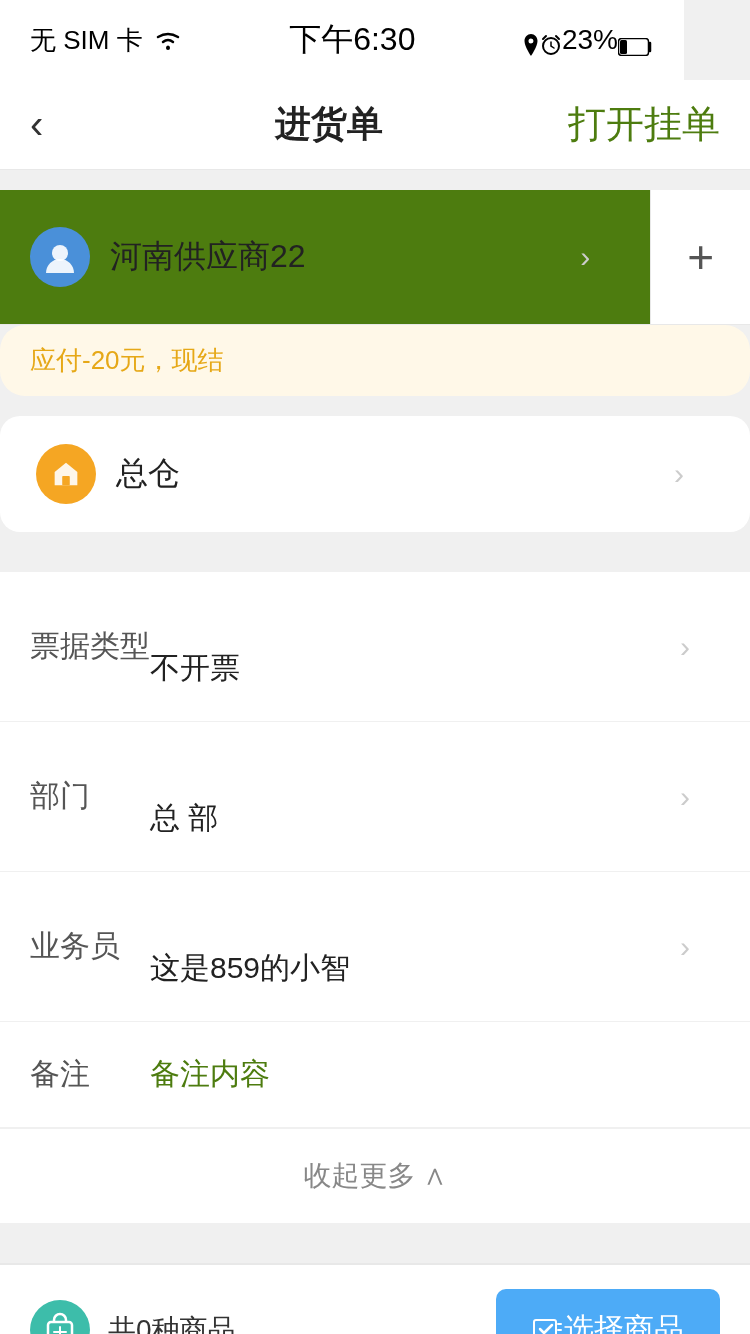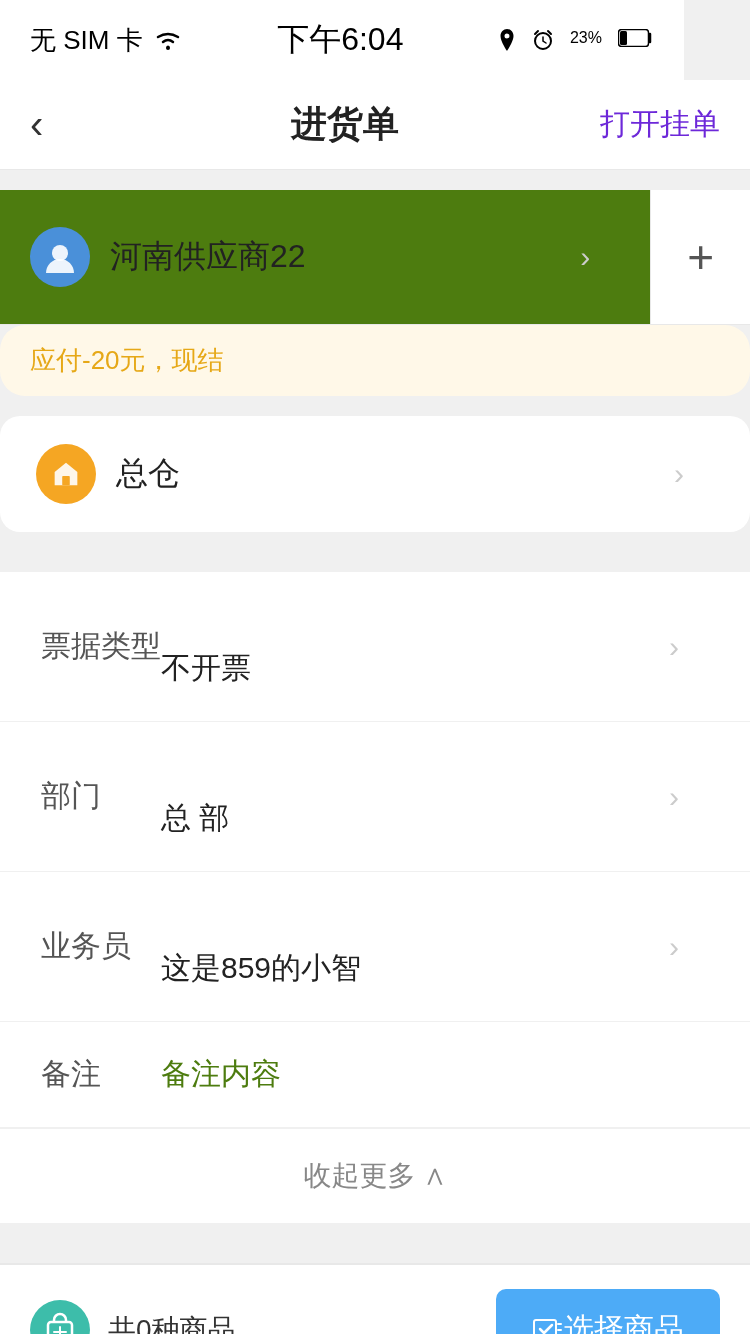--- a/index.html
+++ b/index.html
@@ -30,23 +30,23 @@
       font-size: 26px;
       color: #000;
     }
     .status-center {
       font-size: 32px;
       font-weight: 500;
       color: #000;
     }
     .status-right {
       display: flex;
-      align-items: flex-start;
-      gap: 16px;
-      font-size: 16px;
+      align-items: flex-end;
+      gap: 0;
+      font-size: 28px;
       color: #000;
     }
 
     
     .nav-bar {
       width: 750px;
       height: 90px;
       background: #fff;
       display: flex;
       align-items: center;
@@ -59,22 +59,22 @@
       color: #333;
       cursor: pointer;
       width: 60px;
     }
     .nav-title {
       font-size: 36px;
       font-weight: 600;
       color: #222;
     }
     .nav-action {
-      font-size: 30px;
-      color: #6d28d9;
+      font-size: 38px;
+      color: #4d7c0f;
       cursor: pointer;
       text-align: center;
     }
 
     
     .section-divider {
       width: 750px;
       height: 20px;
       background: #f0f0f0;
     }
@@ -154,21 +154,21 @@
     }
 
     
     .form-section {
       background: #fff;
       margin-top: 20px;
     }
     .form-row {
       display: flex;
       align-items: center;
-      padding: 32px 41px;
+      padding: 32px 30px;
       border-bottom: 1px solid #f0f0f0;
       background: #fff;
     }
     .form-row:last-child {
       border-bottom: none;
     }
     .form-label {
       font-size: 30px;
       color: #555;
       width: 120px;
@@ -256,21 +256,21 @@
   <div class="status-left">
     <span>无 SIM 卡</span>
 
     <svg width="30" height="22" viewBox="0 0 30 22" fill="none">
       <path d="M15 18 Q15 18 15 18" stroke="#000" stroke-width="3" stroke-linecap="round"></path>
       <path d="M10 13 Q15 9 20 13" stroke="#000" stroke-width="2.5" fill="none" stroke-linecap="round"></path>
       <path d="M5 8 Q15 2 25 8" stroke="#000" stroke-width="2.5" fill="none" stroke-linecap="round"></path>
       <circle cx="15" cy="19" r="2" fill="#000"></circle>
     </svg>
   </div>
-  <div class="status-center">下午6:04</div>
+  <div class="status-center">下午6:30</div>
   <div class="status-right">
 
     <svg width="18" height="22" viewBox="0 0 18 22" fill="#000">
       <path d="M9 0C5.5 0 2.5 3 2.5 7c0 5.5 6.5 15 6.5 15s6.5-9.5 6.5-15C15.5 3 12.5 0 9 0zm0 9.5a2.5 2.5 0 110-5 2.5 2.5 0 010 5z"></path>
     </svg>
 
     <svg width="22" height="22" viewBox="0 0 22 22" fill="#000">
       <circle cx="11" cy="12" r="8" stroke="#000" stroke-width="2" fill="none"></circle>
       <path d="M11 8 v4 l3 2" stroke="#000" stroke-width="1.5" fill="none" stroke-linecap="round"></path>
       <path d="M3 5 L6 2" stroke="#000" stroke-width="2" stroke-linecap="round"></path>

